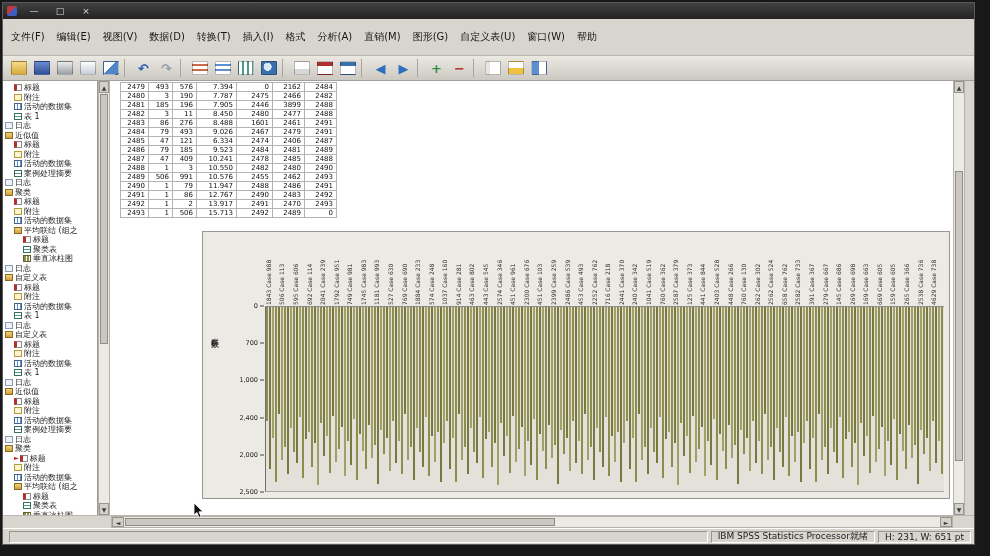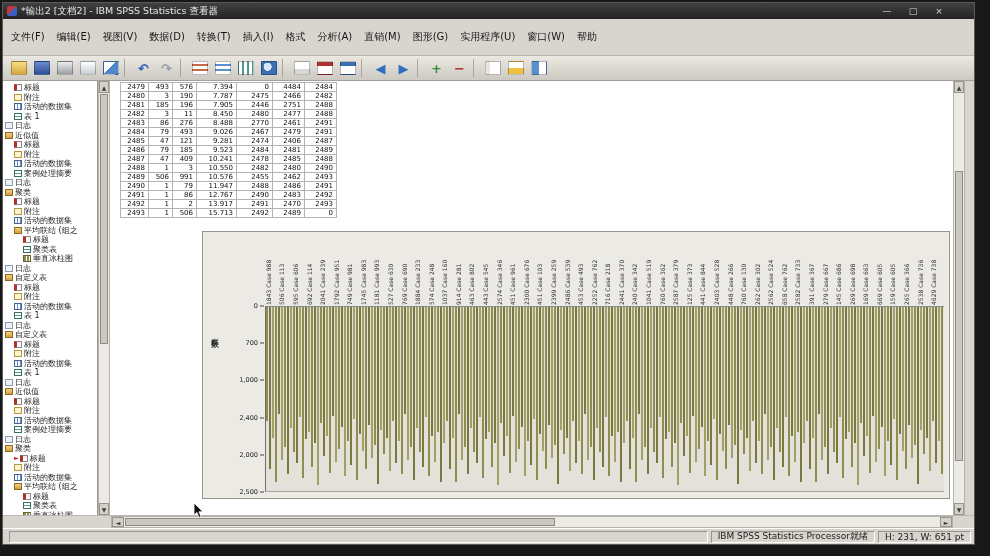--- a/index.html
+++ b/index.html
@@ -99,40 +99,39 @@
   .cursor{position:absolute;left:193px;top:503px;z-index:90;pointer-events:none}
 </style>
 </head>
 <body>
 
 <div class="screen">
   <div class="window">
 
     <div class="titlebar">
       <div class="title-icon"></div>
-      <div class="title-text">*输出2 [文档2] - IBM SPSS Statistics 查看器</div>
       <div class="win-btns">
         <div class="win-btn">—</div>
         <div class="win-btn">□</div>
         <div class="win-btn">×</div>
       </div>
     </div>
 
     <div class="menubar">
         <span class="menu-item">文件(F)</span>
         <span class="menu-item">编辑(E)</span>
         <span class="menu-item">视图(V)</span>
         <span class="menu-item">数据(D)</span>
         <span class="menu-item">转换(T)</span>
         <span class="menu-item">插入(I)</span>
         <span class="menu-item">格式</span>
         <span class="menu-item">分析(A)</span>
         <span class="menu-item">直销(M)</span>
         <span class="menu-item">图形(G)</span>
-        <span class="menu-item">实用程序(U)</span>
+        <span class="menu-item">自定义表(U)</span>
         <span class="menu-item">窗口(W)</span>
         <span class="menu-item">帮助</span>
       </div>
 
     <div class="toolbar">
         <div class="tb-btn">
           <div class="tb-glyph" style="background: linear-gradient(rgb(247, 220, 138), rgb(216, 169, 60));"></div>
         </div>
         <div class="tb-btn">
           <div class="tb-glyph" style="background: linear-gradient(rgb(107, 140, 208), rgb(47, 79, 154));"></div>
@@ -405,73 +404,73 @@
       <div class="content">
 
         <table class="sched-table">
           <tbody>
               <tr>
                 <td>2479</td>
                 <td>493</td>
                 <td>576</td>
                 <td>7.394</td>
                 <td>0</td>
-                <td>4484</td>
+                <td>2162</td>
                 <td>2484</td>
               </tr>
               <tr>
                 <td>2480</td>
                 <td>3</td>
                 <td>190</td>
                 <td>7.787</td>
                 <td>2475</td>
                 <td>2466</td>
                 <td>2482</td>
               </tr>
               <tr>
                 <td>2481</td>
                 <td>185</td>
                 <td>196</td>
                 <td>7.905</td>
                 <td>2446</td>
-                <td>2751</td>
+                <td>3899</td>
                 <td>2488</td>
               </tr>
               <tr>
                 <td>2482</td>
                 <td>3</td>
                 <td>11</td>
                 <td>8.450</td>
                 <td>2480</td>
                 <td>2477</td>
                 <td>2488</td>
               </tr>
               <tr>
                 <td>2483</td>
                 <td>86</td>
                 <td>276</td>
                 <td>8.488</td>
-                <td>2770</td>
+                <td>1601</td>
                 <td>2461</td>
                 <td>2491</td>
               </tr>
               <tr>
                 <td>2484</td>
                 <td>79</td>
                 <td>493</td>
                 <td>9.026</td>
                 <td>2467</td>
                 <td>2479</td>
                 <td>2491</td>
               </tr>
               <tr>
                 <td>2485</td>
                 <td>47</td>
                 <td>121</td>
-                <td>9.281</td>
+                <td>6.334</td>
                 <td>2474</td>
                 <td>2406</td>
                 <td>2487</td>
               </tr>
               <tr>
                 <td>2486</td>
                 <td>79</td>
                 <td>185</td>
                 <td>9.523</td>
                 <td>2484</td>

